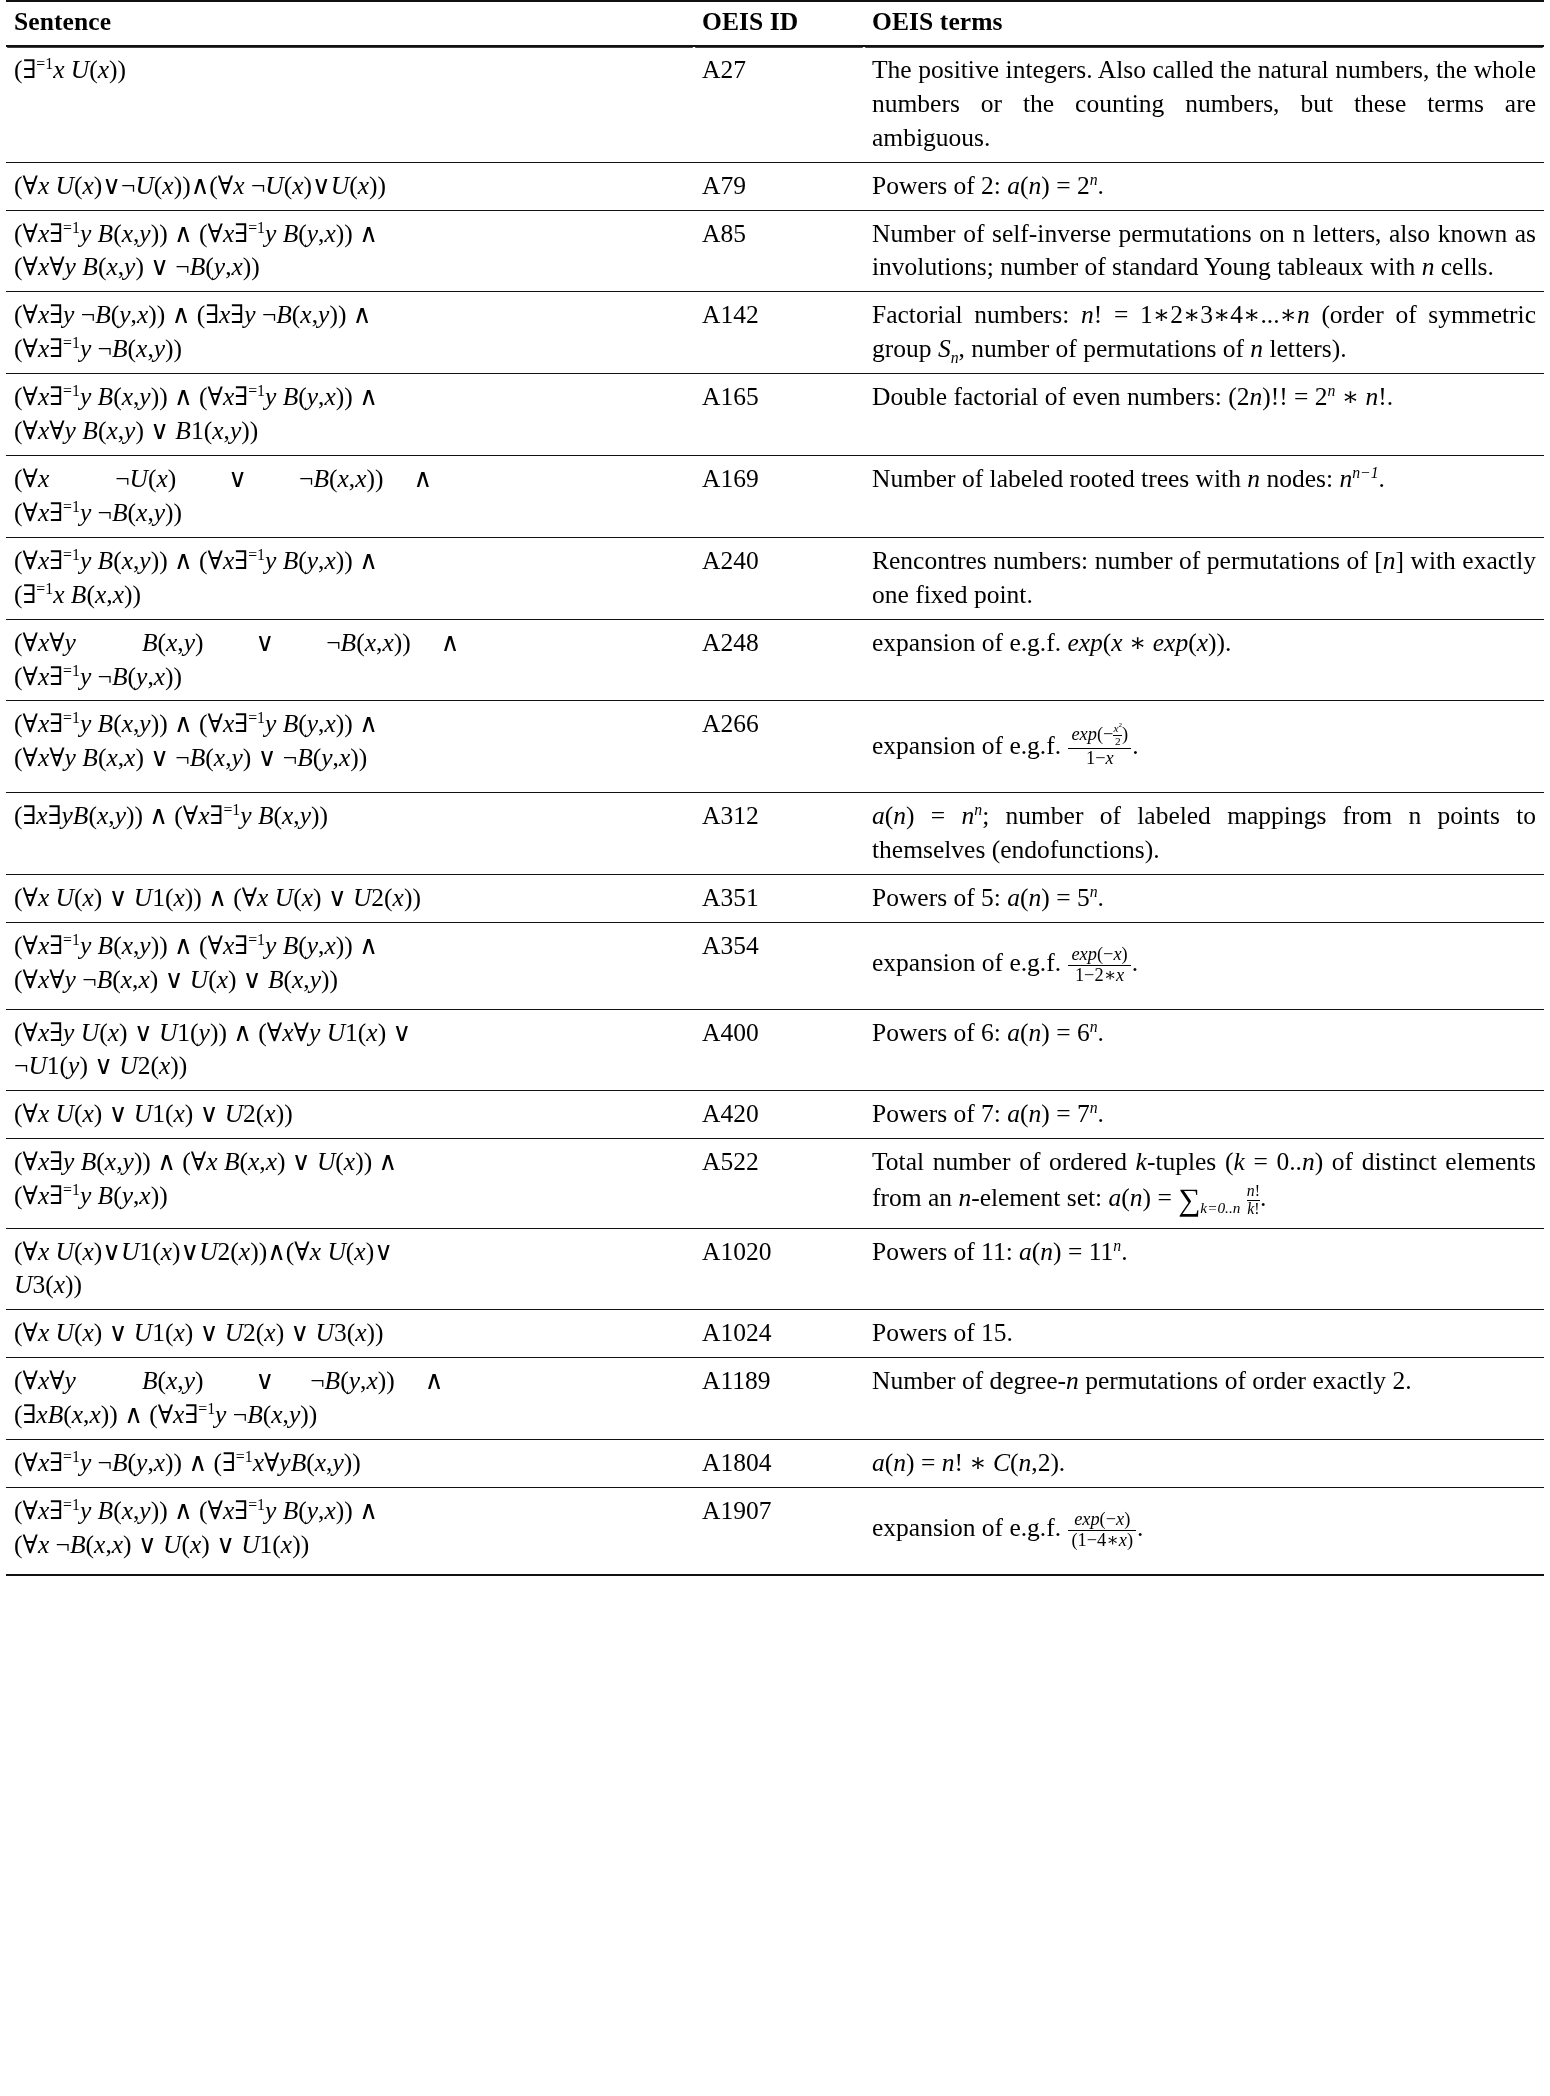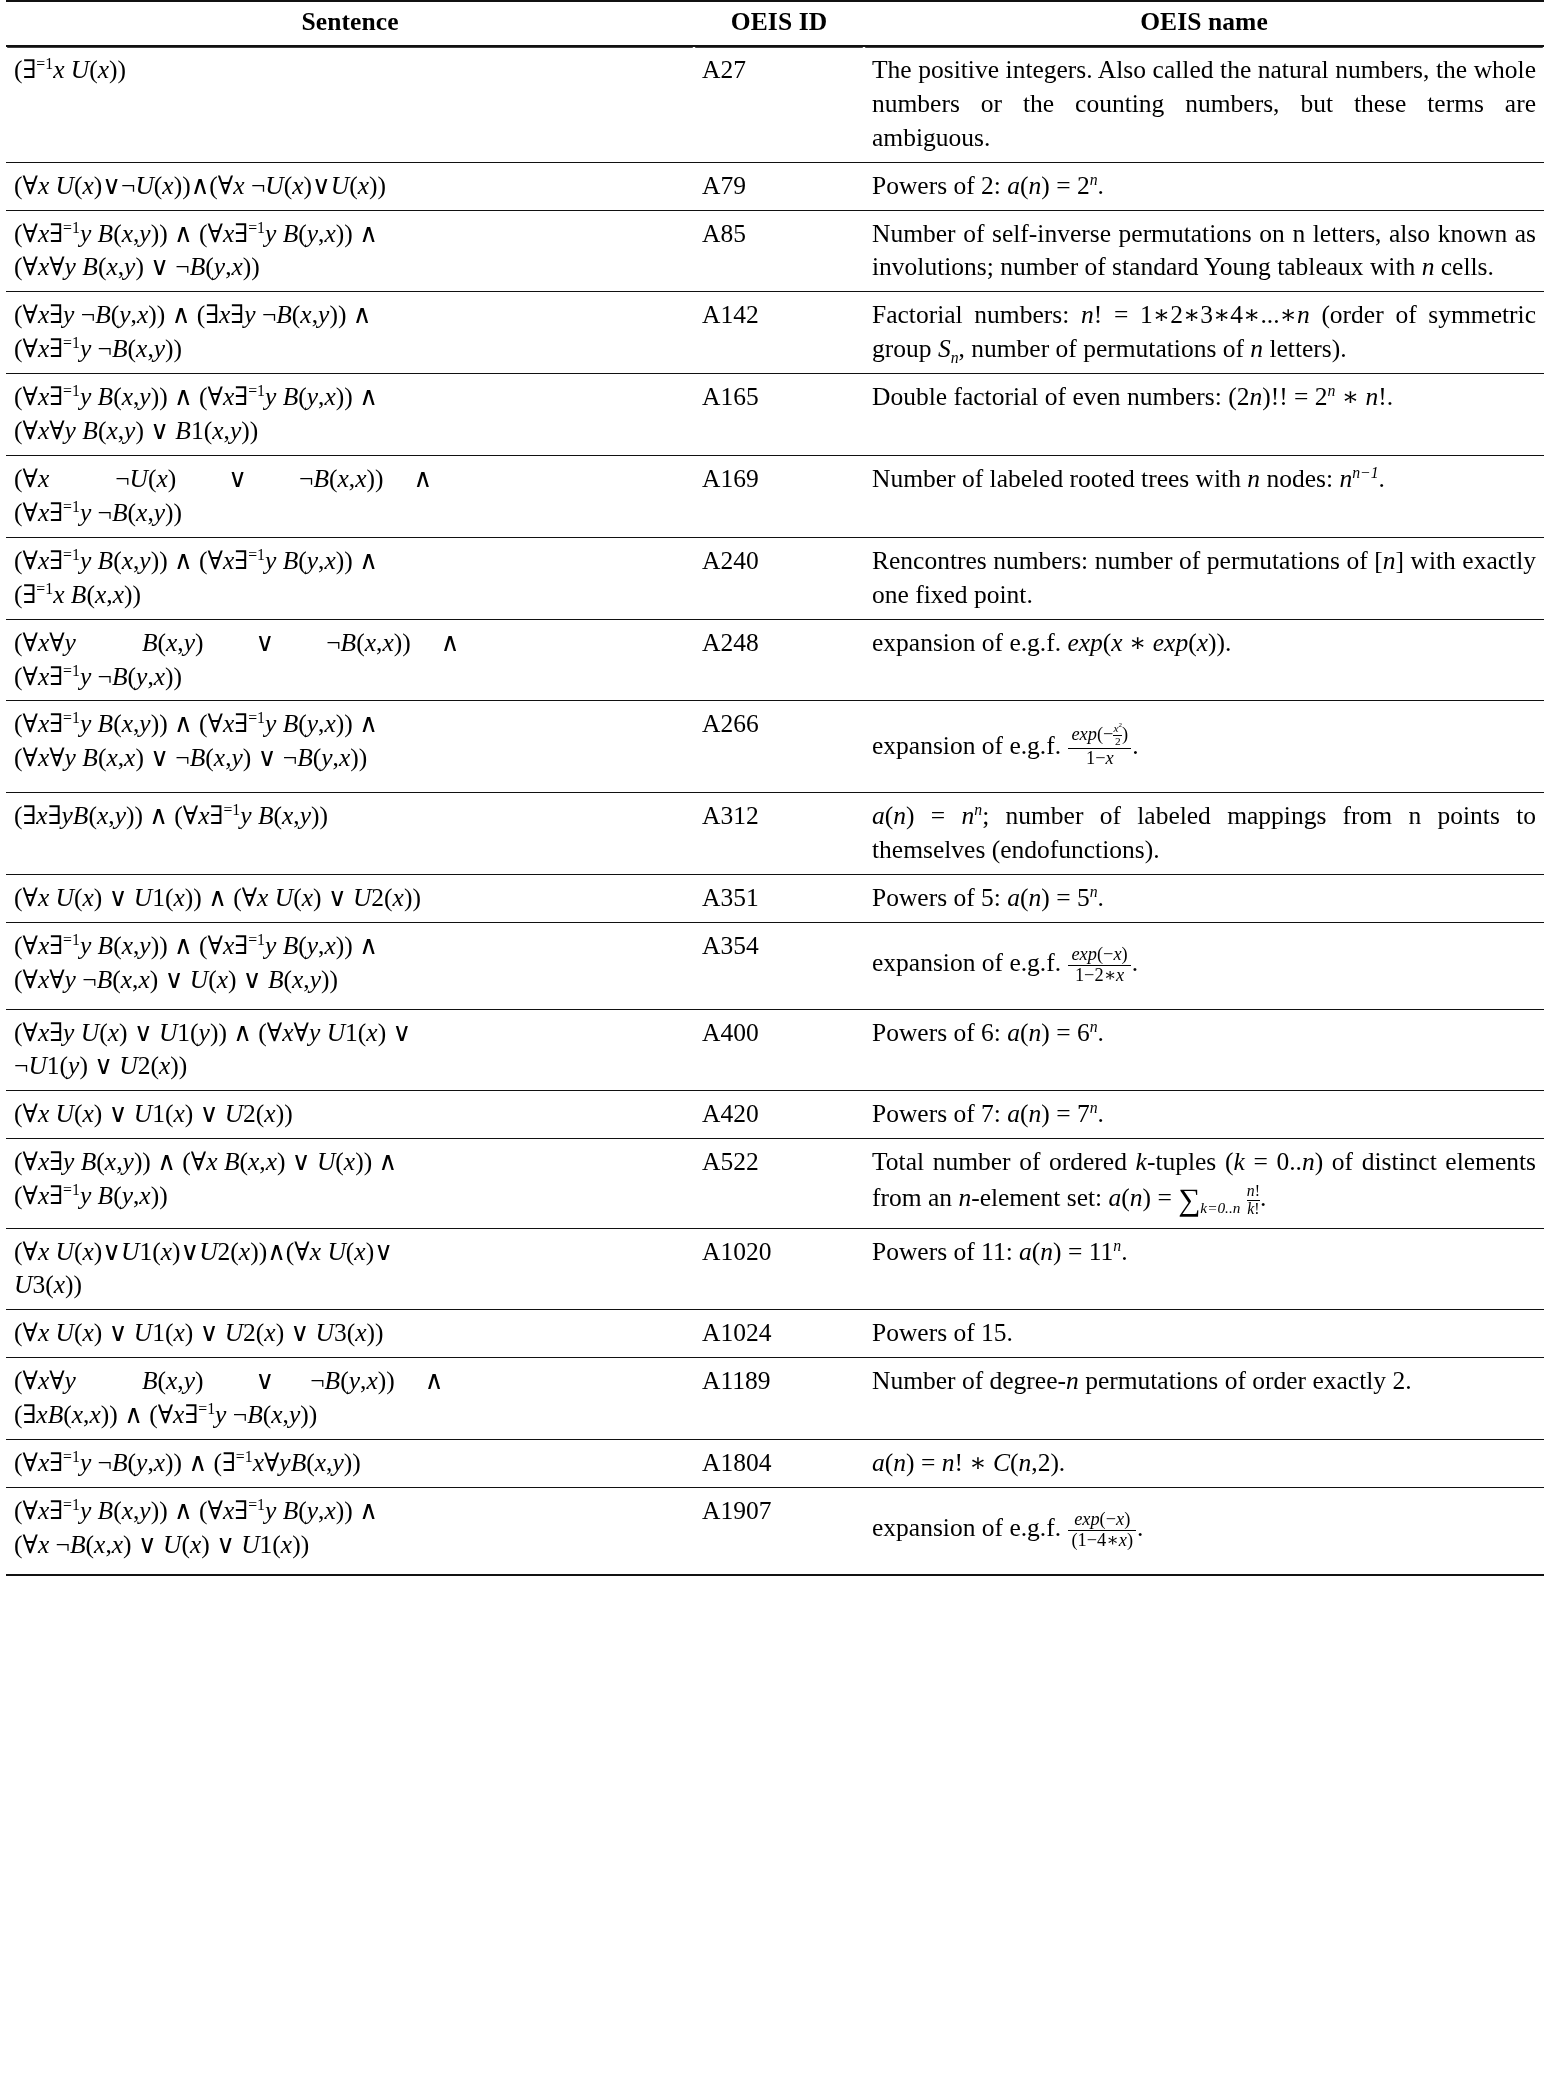--- a/index.html
+++ b/index.html
@@ -24,21 +24,21 @@
     table-layout: fixed;
     font-size: 25.5px;
     line-height: 1.33;
   }
   col.c-sentence { width: 688px; }
   col.c-id       { width: 170px; }
   col.c-name     { width: 680px; }
 
   thead th {
     font-weight: bold;
-    text-align: center;
+    text-align: left;
     vertical-align: bottom;
     padding: 3px 8px 6px 8px;
     font-size: 25.5px;
     letter-spacing: 0.1px;
   }
   
   thead tr.rule-top th {
     border-top: 2.2px solid #111;
   }
   
@@ -107,21 +107,21 @@
 <table class="oeis-table">
   <colgroup>
     <col class="c-sentence">
     <col class="c-id">
     <col class="c-name">
   </colgroup>
   <thead>
     <tr class="rule-top header-row">
       <th>Sentence</th>
       <th>OEIS ID</th>
-      <th>OEIS name</th>
+      <th>OEIS terms</th>
     </tr>
   </thead>
   <tbody>
 
     <tr>
       <td class="cell-sentence">
         (<span class="op">∃</span><sup class="sm">=1</sup><span class="m">x</span> <span class="m">U</span>(<span class="m">x</span>))
       </td>
       <td class="cell-id">A27</td>
       <td class="cell-name">The positive integers. Also called the natural numbers, the whole numbers or the counting numbers, but these terms are ambiguous.</td>

